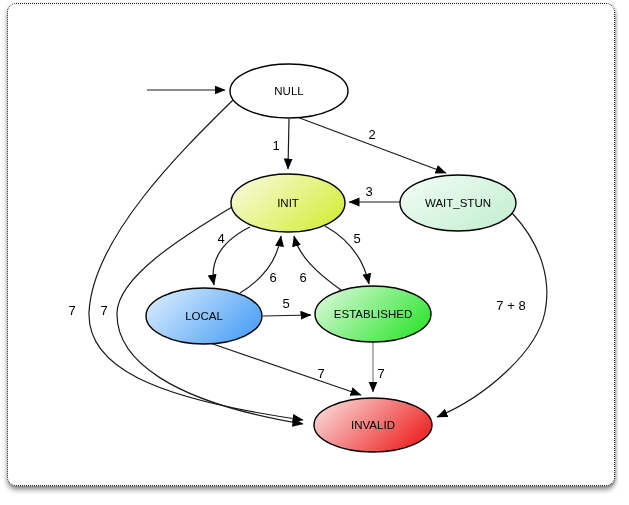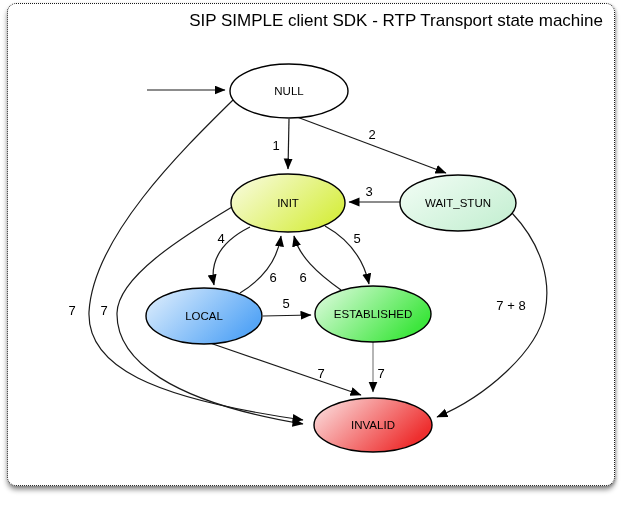--- a/index.html
+++ b/index.html
@@ -40,21 +40,20 @@
     text-anchor: middle;
   }
   .edge { fill: none; stroke-width: 1.2px; }
   .node { stroke-width: 1.4px; }
 </style>
 </head>
 <body>
 
 <div class="stage">
   <div class="page"></div>
-  <div class="title">SIP SIMPLE client SDK - RTP Transport state machine</div>
 
   <svg class="diagram" width="629" height="505" viewBox="0 0 629 505">
     <defs>
       <marker id="arrow" markerUnits="userSpaceOnUse" markerWidth="12" markerHeight="10" refX="10.5" refY="4.5" orient="auto">
         <path d="M0,0 L11,4.5 L0,9 Z" fill="#000000"></path>
       </marker>
       <linearGradient id="g-init" x1="0" y1="0" x2="1" y2="0.6">
         <stop offset="0" stop-color="#fafce6"></stop>
         <stop offset="1" stop-color="#d7ee45"></stop>
       </linearGradient>

